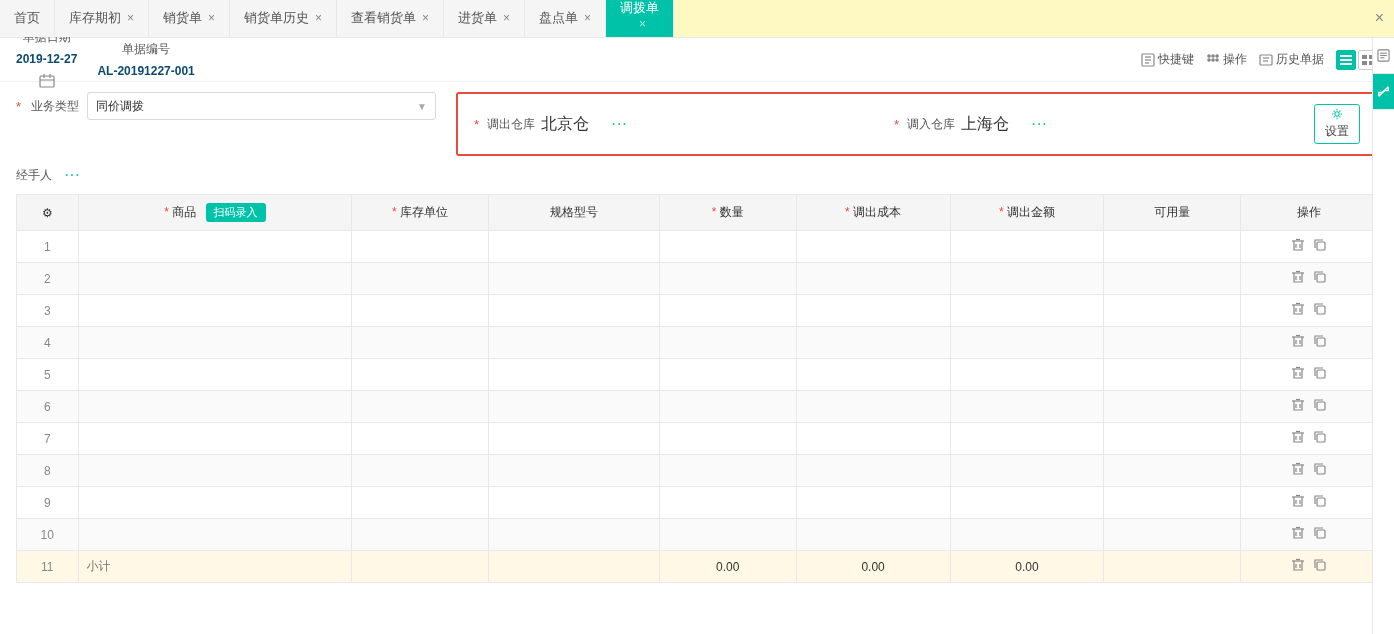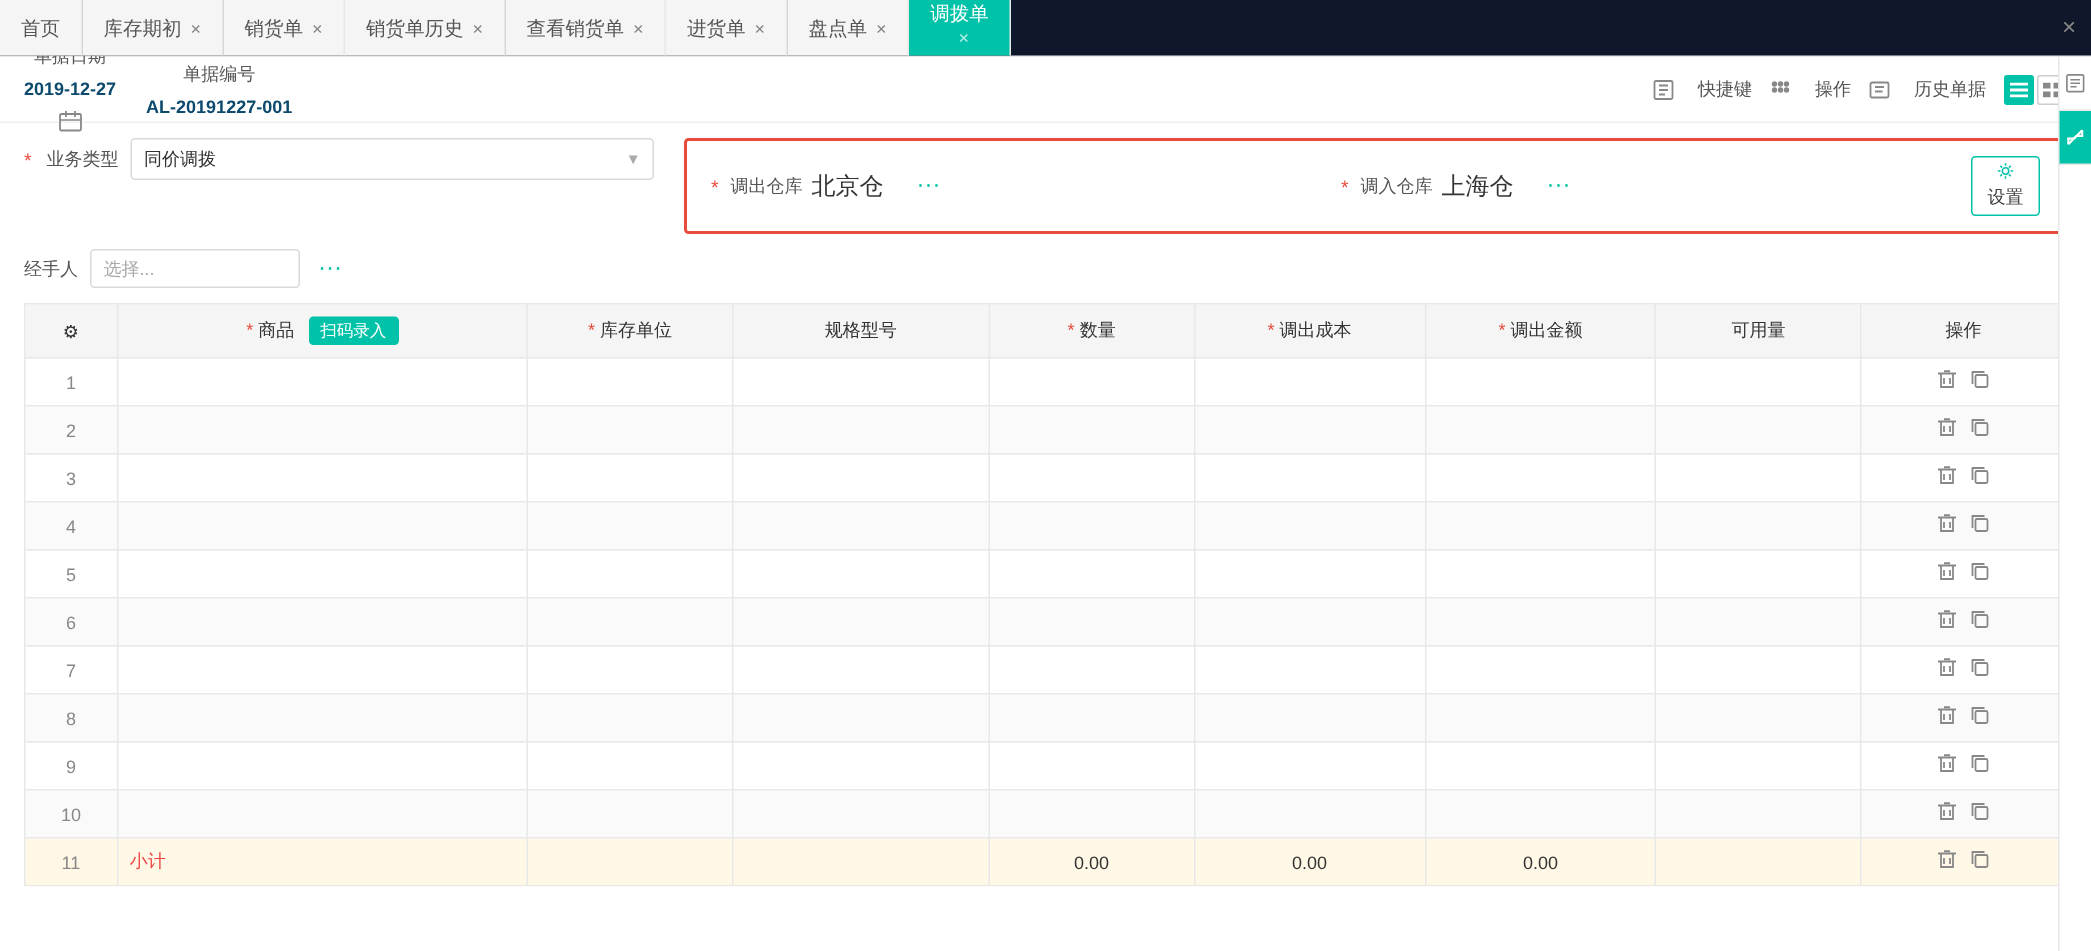--- a/index.html
+++ b/index.html
@@ -28,21 +28,21 @@
     }
     .toolbar-group { display: flex; align-items: center; gap: 6px; flex-direction: column; }
     .toolbar-label { color: #555; font-size: 12px; }
     .toolbar-value { color: #0c4a6e; font-size: 12px; font-weight: 700; }
     .toolbar-icon-btn {
       width: 18px; height: 18px; cursor: pointer; display: flex; align-items: center; justify-content: center;
     }
     .toolbar-right {
       margin-left: auto; display: flex; align-items: center; gap: 12px; font-size: 12px; color: #555;
     }
-    .toolbar-right-item { display: flex; align-items: center; gap: 16px; cursor: pointer; }
+    .toolbar-right-item { display: flex; align-items: center; gap: 3px; cursor: pointer; }
     .toolbar-right-item svg { width: 14px; height: 14px; }
 
     
     .settings-btn {
       display: flex; align-items: center; gap: 3px; padding: 3px 10px;
       border: 1px solid #00c2a8; color: #404040; border-radius: 3px; cursor: pointer; font-size: 12px; flex-direction: column;
     }
 
     
     .form-section {
@@ -112,22 +112,22 @@
     .col-product { width: 160px; }
     .col-unit { width: 80px; }
     .col-spec { width: 100px; }
     .col-qty { width: 80px; }
     .col-cost { width: 90px; }
     .col-amount { width: 90px; }
     .col-avail { width: 80px; }
     .col-op { width: 80px; }
 
     .top-tabs-bar {
-      display: flex; align-items: center; border-bottom: 1px solid #e8e8e8;
-      background: #0f172a; height: 38px; overflow: hidden;
+      display: flex; align-items: flex-end; border-bottom: 1px solid #e8e8e8;
+      background: #fef9c3; height: 38px; overflow: hidden;
     }
   </style>
 </head>
 <body>
 
 <div class="top-tabs-bar">
   <div class="tab-item">
     <span>首页</span>
   </div>
   <div class="tab-item">
@@ -258,23 +258,20 @@
         <circle cx="7" cy="7" r="2.5" fill="none" stroke="#00c2a8" stroke-width="1.2"></circle>
         <path d="M7 1v2M7 11v2M1 7h2M11 7h2M2.93 2.93l1.41 1.41M9.66 9.66l1.41 1.41M2.93 11.07l1.41-1.41M9.66 4.34l1.41-1.41" stroke="#00c2a8" stroke-width="1.2"></path>
       </svg>
       <span>设置</span>
     </div>
   </div>
 </div>
 
 <div class="person-row">
   <span class="form-label">经手人</span>
-  <div style="display:flex;align-items:center;border:1px solid #d9d9d9;border-radius:3px;padding:3px 8px;min-width:140px;height:26px;background:#fff;cursor:pointer;font-size:12px;color:#aaa;">
-    <span>选择...</span>
-  </div>
   <span style="color:#00c2a8;cursor:pointer;font-size:16px;margin-left:4px;">···</span>
 </div>
 
 <div class="table-wrapper">
   <table class="data-table">
     <thead>
       <tr>
         <th class="th-gear">
           <span>⚙</span>
         </th>
@@ -596,21 +593,21 @@
             <svg viewBox="0 0 14 14" width="14" height="14" fill="none" stroke="#888" stroke-width="1.2">
               <rect x="4" y="4" width="8" height="8" rx="1"></rect>
               <path d="M2 10V2h8"></path>
             </svg>
           </span>
         </div>
       </td>
     </tr>
         <tr class="subtotal-row">
       <td class="row-num">11</td>
-      <td style="text-align:left;color:#ef4444;">小计</td>
+      <td style="text-align:left;color:#737373;">小计</td>
       <td></td>
       <td></td>
       <td>0.00</td>
       <td>0.00</td>
       <td>0.00</td>
       <td></td>
       <td>
         <div class="action-icons">
           <span class="action-icon" title="删除">
             <svg viewBox="0 0 14 14" width="14" height="14" fill="none" stroke="#888" stroke-width="1.2">

